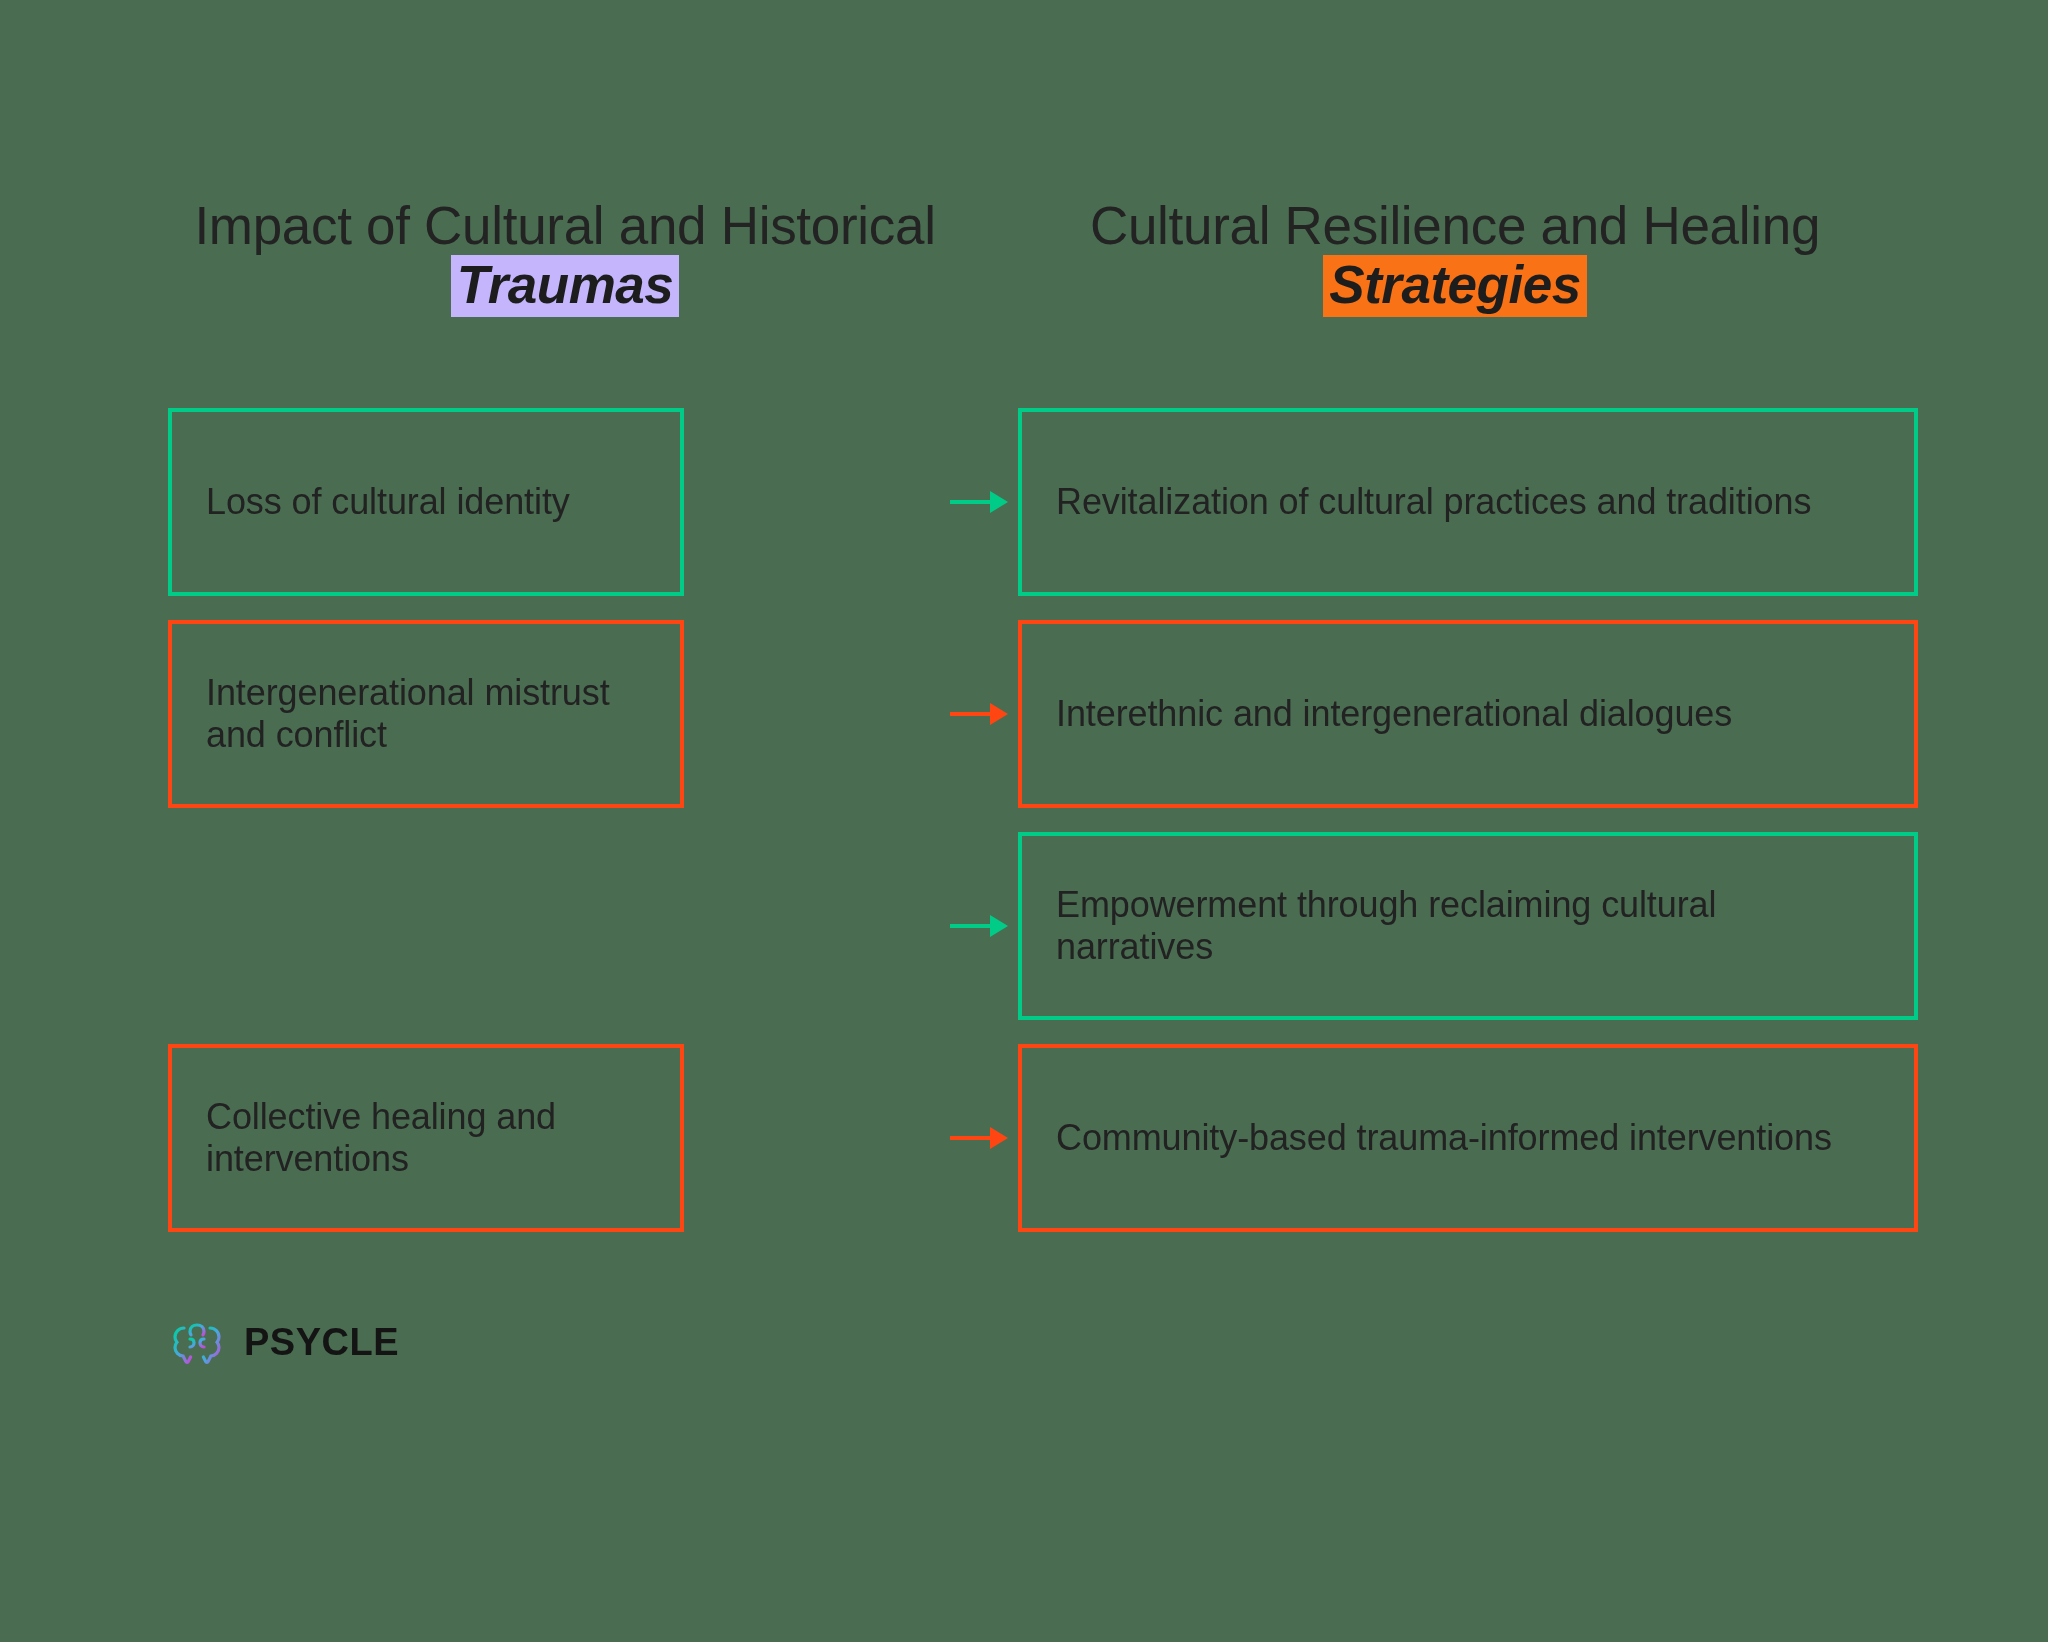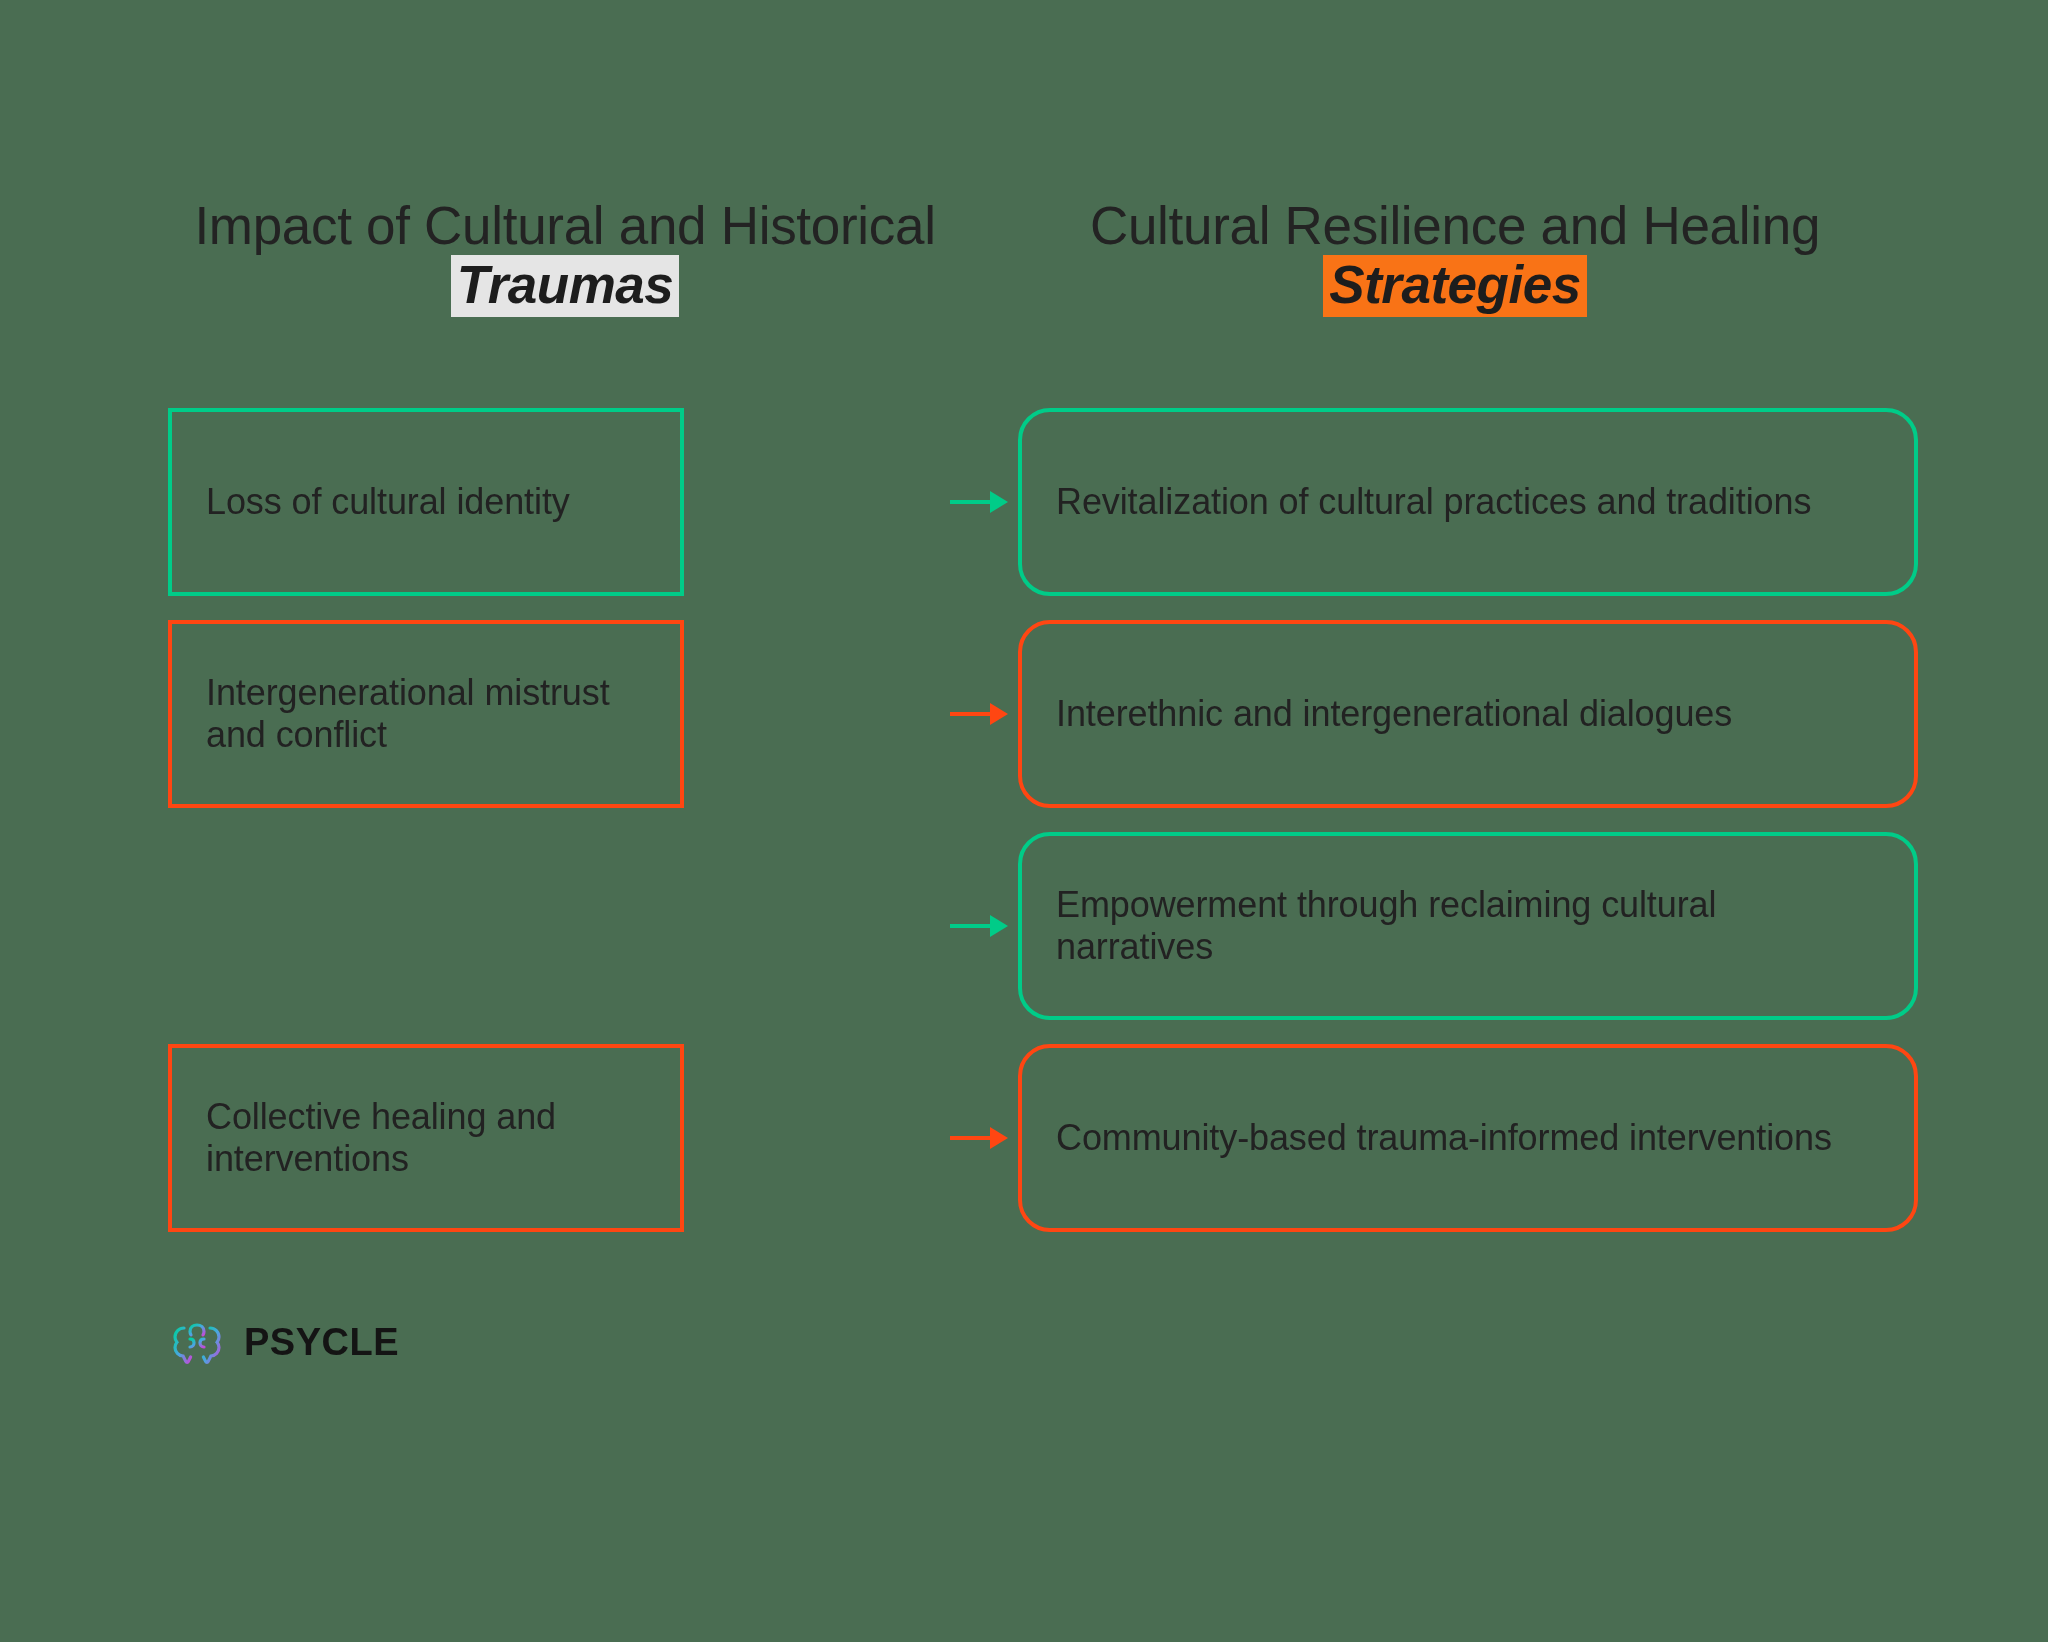--- a/index.html
+++ b/index.html
@@ -43,21 +43,21 @@
   .heading-col .hl {
     display: inline-block;
     font-weight: 800;
     font-style: italic;
     letter-spacing: -0.5px;
     padding: 0 6px 2px 6px;
     color: #1d1d1d;
     box-decoration-break: clone;
     -webkit-box-decoration-break: clone;
   }
-  .hl.green { background: #e5e5e5; }
+  .hl.green { background: #c4b5fd; }
   .hl.orange { background: #f97316; }
 
   
   .rows {
     position: absolute;
     left: 0;
     top: 408px;
     width: 2048px;
   }
   .row {
@@ -85,21 +85,20 @@
     position: absolute;
     left: 168px;
     width: 516px;
     height: 100%;
   }
   .box.right {
     position: absolute;
     left: 1018px;
     width: 900px;
     height: 100%;
-    border-radius: 32px;
   }
 
   
   .arrow {
     position: absolute;
     left: 950px;
     top: 50%;
     transform: translateY(-50%);
     width: 62px;
     height: 20px;

